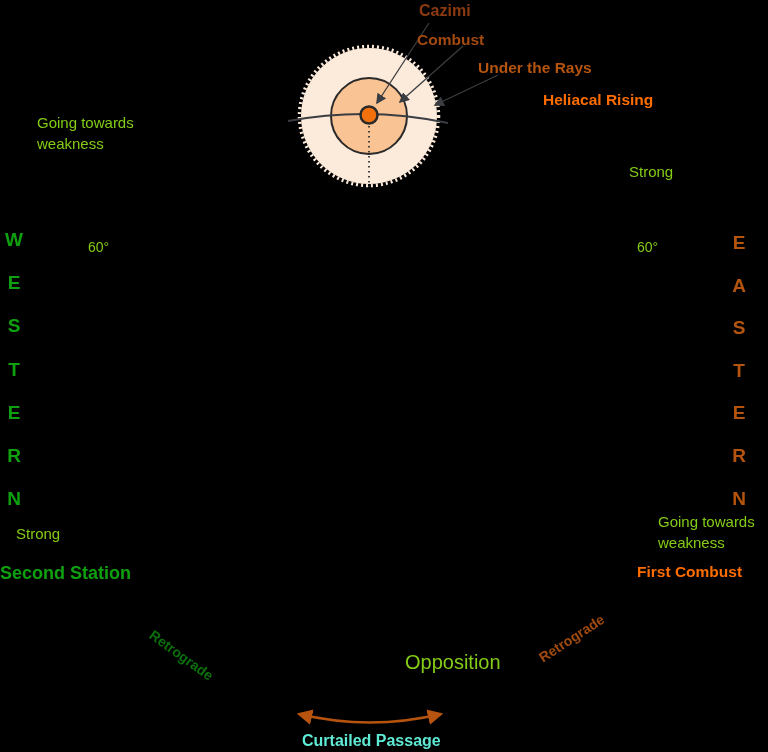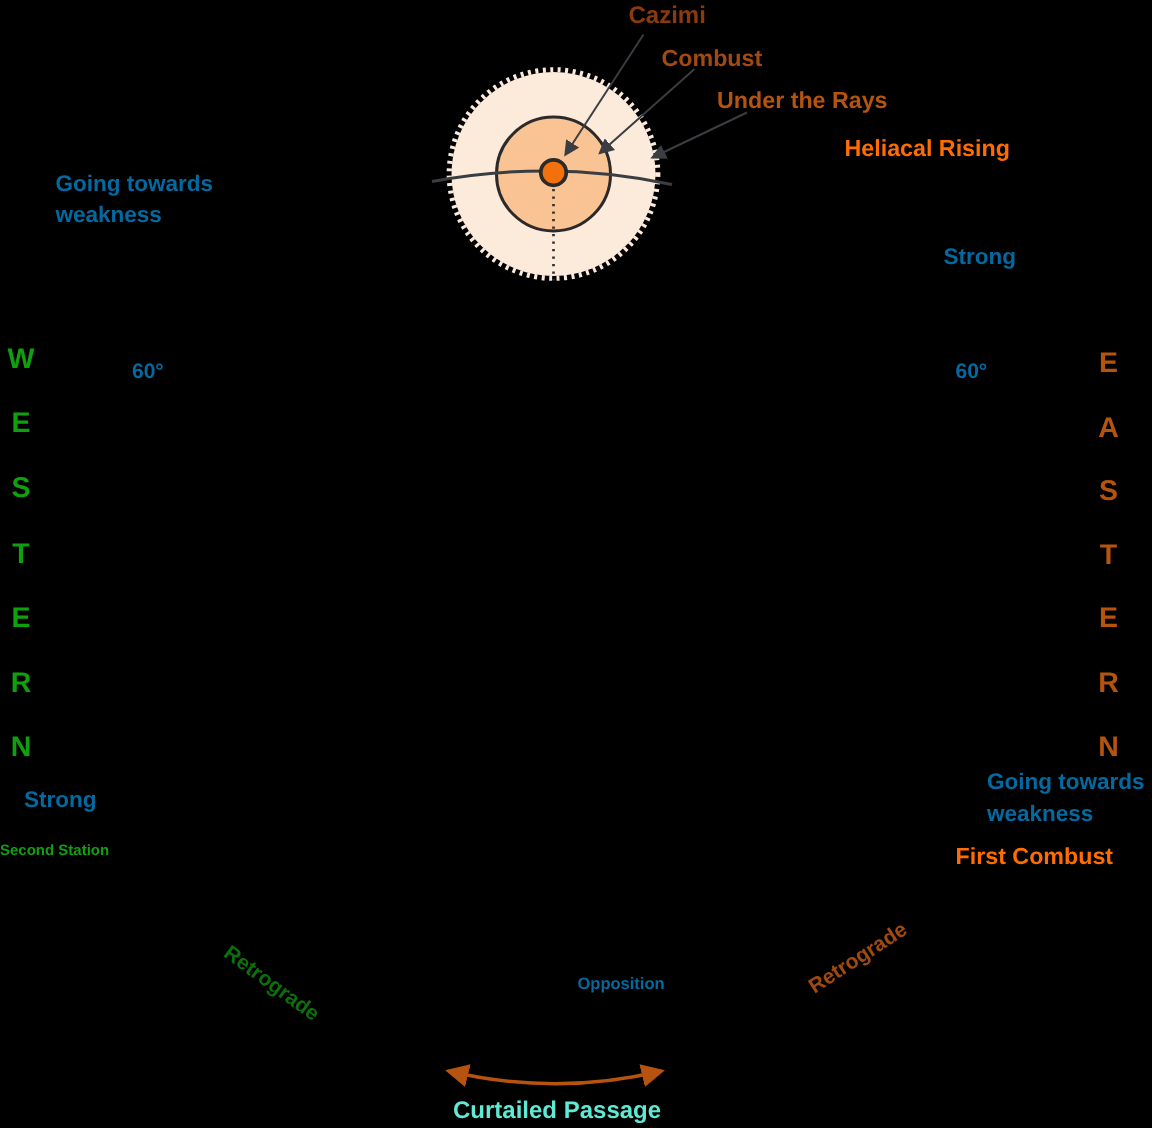--- a/index.html
+++ b/index.html
@@ -3,21 +3,21 @@
 <meta charset="utf-8">
 <style>
   html,body{margin:0;padding:0;background:#000;}
   #canvas{
     position:relative;width:768px;height:752px;background:#000000;
     overflow:hidden;font-family:"Liberation Sans",sans-serif;
   }
   .lbl{position:absolute;white-space:pre-line;line-height:1.25;}
   .bold{font-weight:700;}
   .med{font-weight:500;}
-  .gray{color:#0369a1;font-weight:bold;}
+  .gray{color:#84cc16;}
   .bright-orange{color:#ff6d00;}
   .burnt1{color:#8a3a0e;}   
   .burnt2{color:#a34a10;}   
   .burnt3{color:#b5540e;}   
   .burnt4{color:#a04a10;}   
   .burnt5{color:#5eead4;}   
   .green-bright{color:#0fa00f;}
   .green-dark{color:#0c6e0c;}
   .vert{
     width:26px;text-align:center;font-size:19px;font-weight:700;
@@ -54,48 +54,48 @@
     <path d="M369,126 L369,187" fill="none" stroke="#2f3134" stroke-width="1.8" stroke-dasharray="1.5 3.5"></path>
 
     <path d="M429,23 L377,103" fill="none" stroke="#3a3d41" stroke-width="1.3" marker-end="url(#ah-dark)"></path>
     <path d="M463,46 L400,102" fill="none" stroke="#3a3d41" stroke-width="1.3" marker-end="url(#ah-dark)"></path>
     <path d="M498,75 L435,105" fill="none" stroke="#3a3d41" stroke-width="1.3" marker-end="url(#ah-dark)"></path>
 
     <path d="M299,714 Q370,731 441,714" fill="none" stroke="#b5530f" stroke-width="2.4" marker-start="url(#ah-orange)" marker-end="url(#ah-orange)"></path>
   </svg>
 
   <div class="lbl bold burnt1" style="left:419px;top:1px;font-size:16px;">Cazimi</div>
-  <div class="lbl bold burnt2" style="left:441px;top:30px;font-size:15.5px;">Combust</div>
+  <div class="lbl bold burnt2" style="left:417px;top:30px;font-size:15.5px;">Combust</div>
   <div class="lbl bold burnt3" style="left:478px;top:58px;font-size:15.5px;">Under the Rays</div>
-  <div class="lbl bold bright-orange" style="left:543px;top:90px;font-size:15.5px;margin-left:20px;">Heliacal Rising</div>
+  <div class="lbl bold bright-orange" style="left:543px;top:90px;font-size:15.5px;">Heliacal Rising</div>
 
   <div class="lbl med gray" style="left:37px;top:112px;font-size:15px;line-height:21px;">Going towards
 weakness</div>
   <div class="lbl med gray" style="left:88px;top:239px;font-size:14px;">60°</div>
   <div class="lbl vert green-bright" style="left:1px;top:218px;">W
 E
 S
 T
 E
 R
 N</div>
   <div class="lbl med gray" style="left:16px;top:525px;font-size:15px;">Strong</div>
-  <div class="lbl bold green-bright" style="left:0px;top:562px;font-size:10px;">Second Station</div>
+  <div class="lbl bold green-bright" style="left:0px;top:562px;font-size:18px;">Second Station</div>
   <div class="lbl bold green-dark rot-left" style="left:121px;top:647px;width:120px;text-align:center;font-size:14px;">Retrograde</div>
 
   <div class="lbl med gray" style="left:629px;top:163px;font-size:15px;">Strong</div>
   <div class="lbl med gray" style="left:637px;top:239px;font-size:14px;">60°</div>
   <div class="lbl vert burnt3" style="left:726px;top:222px;line-height:42.6px;">E
 A
 S
 T
 E
 R
 N</div>
   <div class="lbl med gray" style="left:658px;top:511px;font-size:15px;line-height:21px;">Going towards
 weakness</div>
   <div class="lbl bold bright-orange" style="left:637px;top:562px;font-size:15.5px;">First Combust</div>
   <div class="lbl bold burnt4 rot-right" style="left:512px;top:630px;width:120px;text-align:center;font-size:14px;">Retrograde</div>
 
-  <div class="lbl med gray" style="left:385px;top:650px;font-size:11px;">Opposition</div>
+  <div class="lbl med gray" style="left:405px;top:650px;font-size:20px;">Opposition</div>
   <div class="lbl bold burnt5" style="left:302px;top:731px;font-size:16px;">Curtailed Passage</div>
 
 </div>
 
 </body></html>

